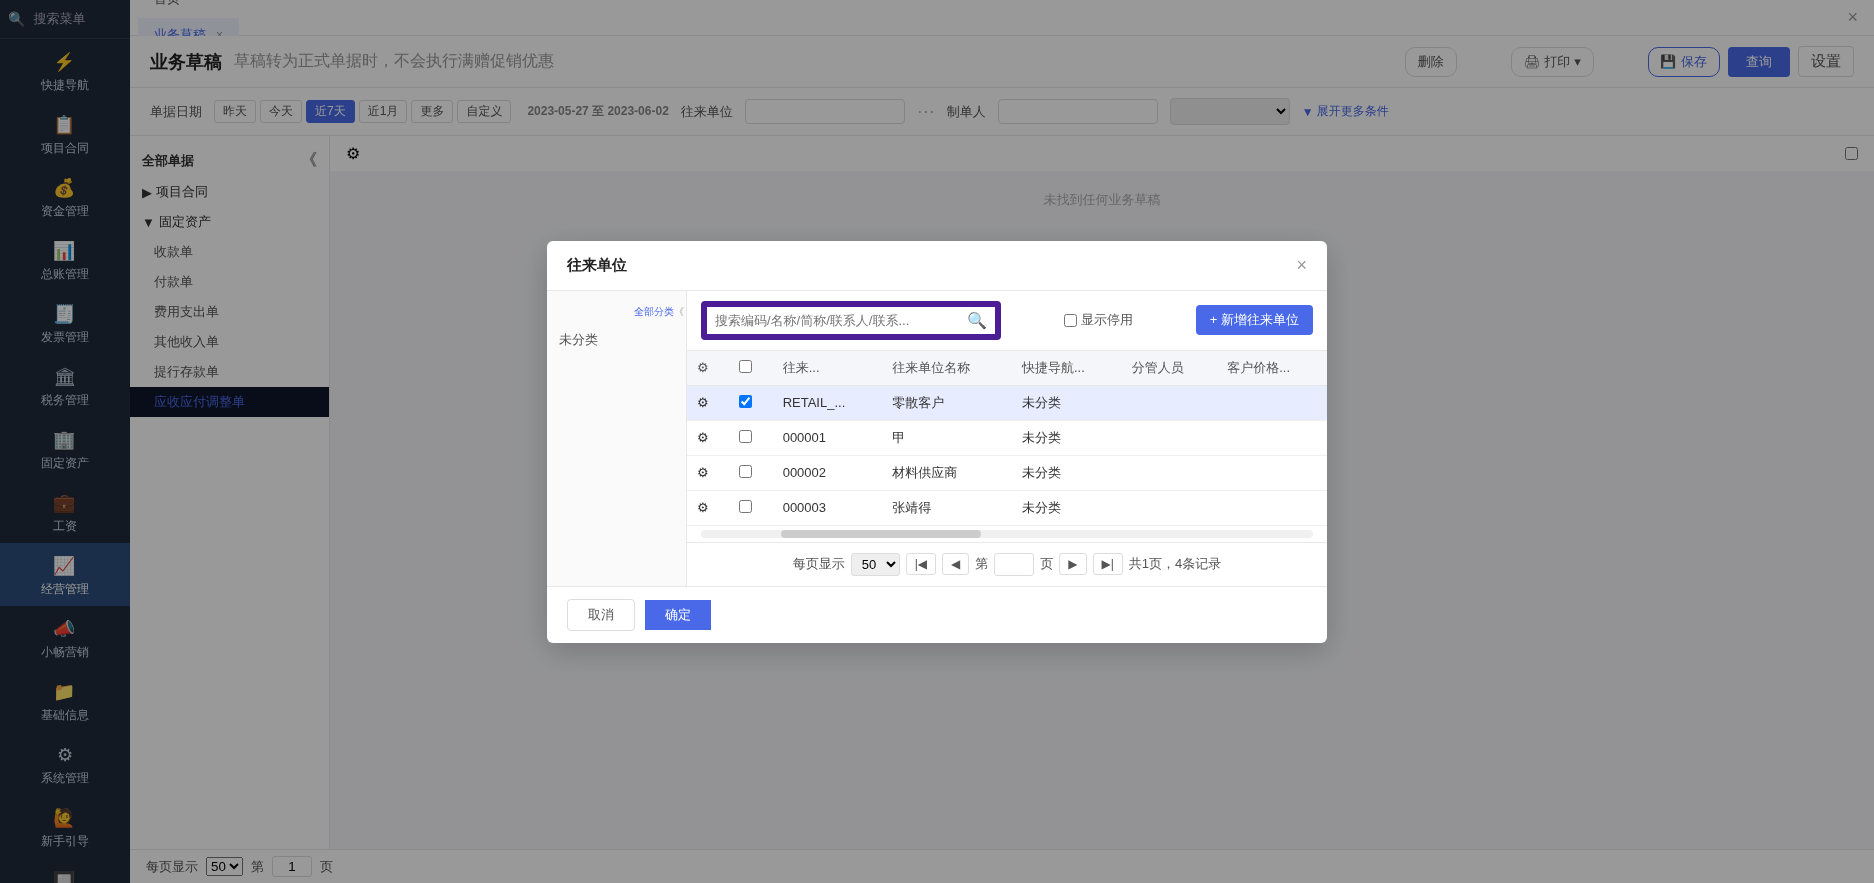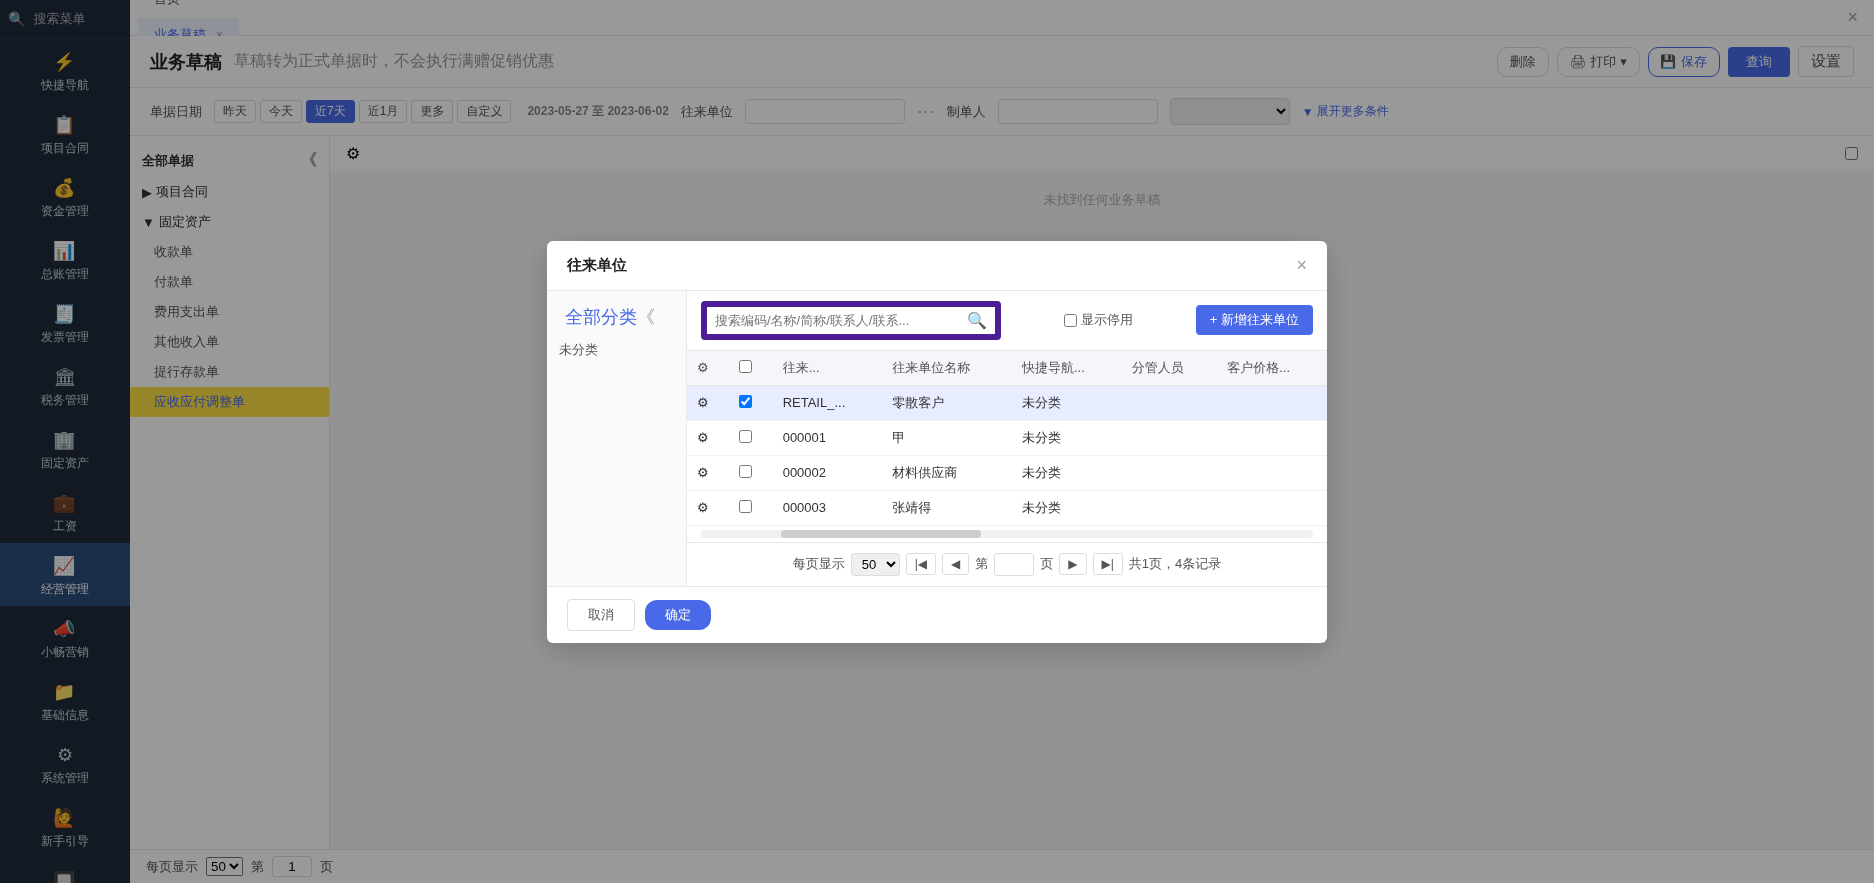--- a/index.html
+++ b/index.html
@@ -92,20 +92,21 @@
       padding: 5px 12px;
       border: 1px solid #ddd;
       border-radius: 10px;
       background: #fff;
       font-size: 13px;
       cursor: pointer;
       color: #555;
       display: flex;
       align-items: center;
       gap: 4px;
+      margin-left: 46px;
     }
     .btn-save {
       background: #fff;
       border: 1px solid #4969e8;
       color: #4969e8;
     }
     .btn-query {
       background: #4969e8;
       color: #fff;
       border: none;
@@ -201,21 +202,21 @@
     .collapse-btn { cursor: pointer; color: #999; font-size: 16px; }
     .tree-item {
       padding: 6px 12px 6px 20px;
       font-size: 13px;
       color: #555;
       cursor: pointer;
       display: flex;
       align-items: center;
       gap: 4px;
     }
-    .tree-item.active { background: #fde047; color: #4969e8; }
+    .tree-item.active { background: #0f172a; color: #4969e8; }
     .tree-group {
       padding: 6px 12px;
       font-size: 13px;
       color: #333;
       cursor: pointer;
       display: flex;
       align-items: center;
       gap: 4px;
       font-weight: 500;
     }
@@ -294,23 +295,23 @@
     .modal-left {
       width: 140px;
       min-width: 140px;
       border-right: 1px solid #e8e8e8;
       padding: 8px 0;
       background: #fafafa;
     }
     .modal-left-header {
       display: flex;
       align-items: center;
-      justify-content: flex-start;
-      padding: 6px 18px;
-      font-size: 18px;
+      justify-content: flex-end;
+      padding: 6px 2px;
+      font-size: 10px;
       color: #4969e8;
       font-weight: 500;
     }
     .modal-category-item {
       padding: 6px 12px;
       font-size: 13px;
       color: #555;
       cursor: pointer;
     }
 
@@ -445,21 +446,21 @@
       border: 1px solid #ddd;
       border-radius: 4px;
       background: #fff;
       font-size: 13px;
       cursor: pointer;
       color: #555;
     }
     .btn-confirm {
       padding: 6px 20px;
       border: none;
-      border-radius: 12px;
+      border-radius: 0;
       background: #4969e8;
       color: #fff;
       font-size: 13px;
       cursor: pointer;
     }
 
     .no-data {
       text-align: center;
       padding: 20px;
       color: #aaa;

